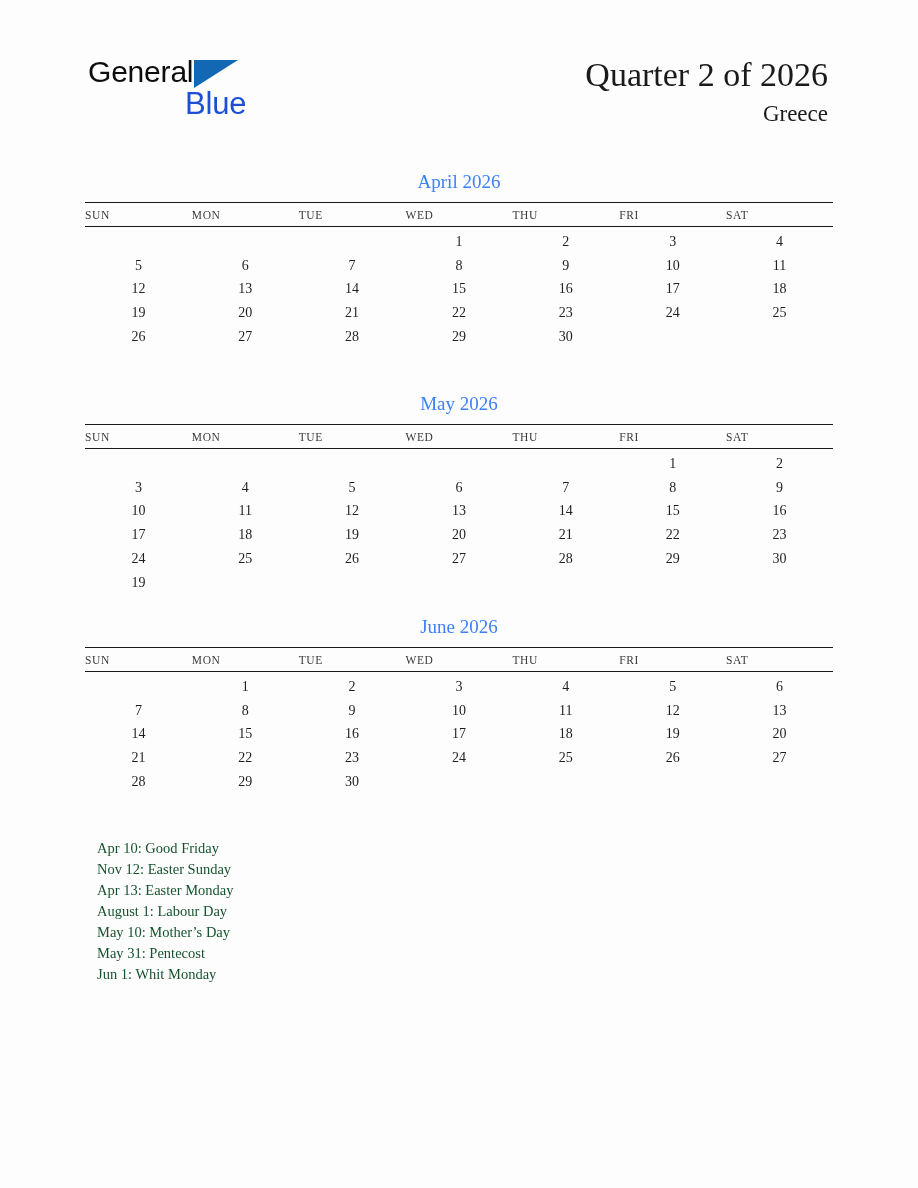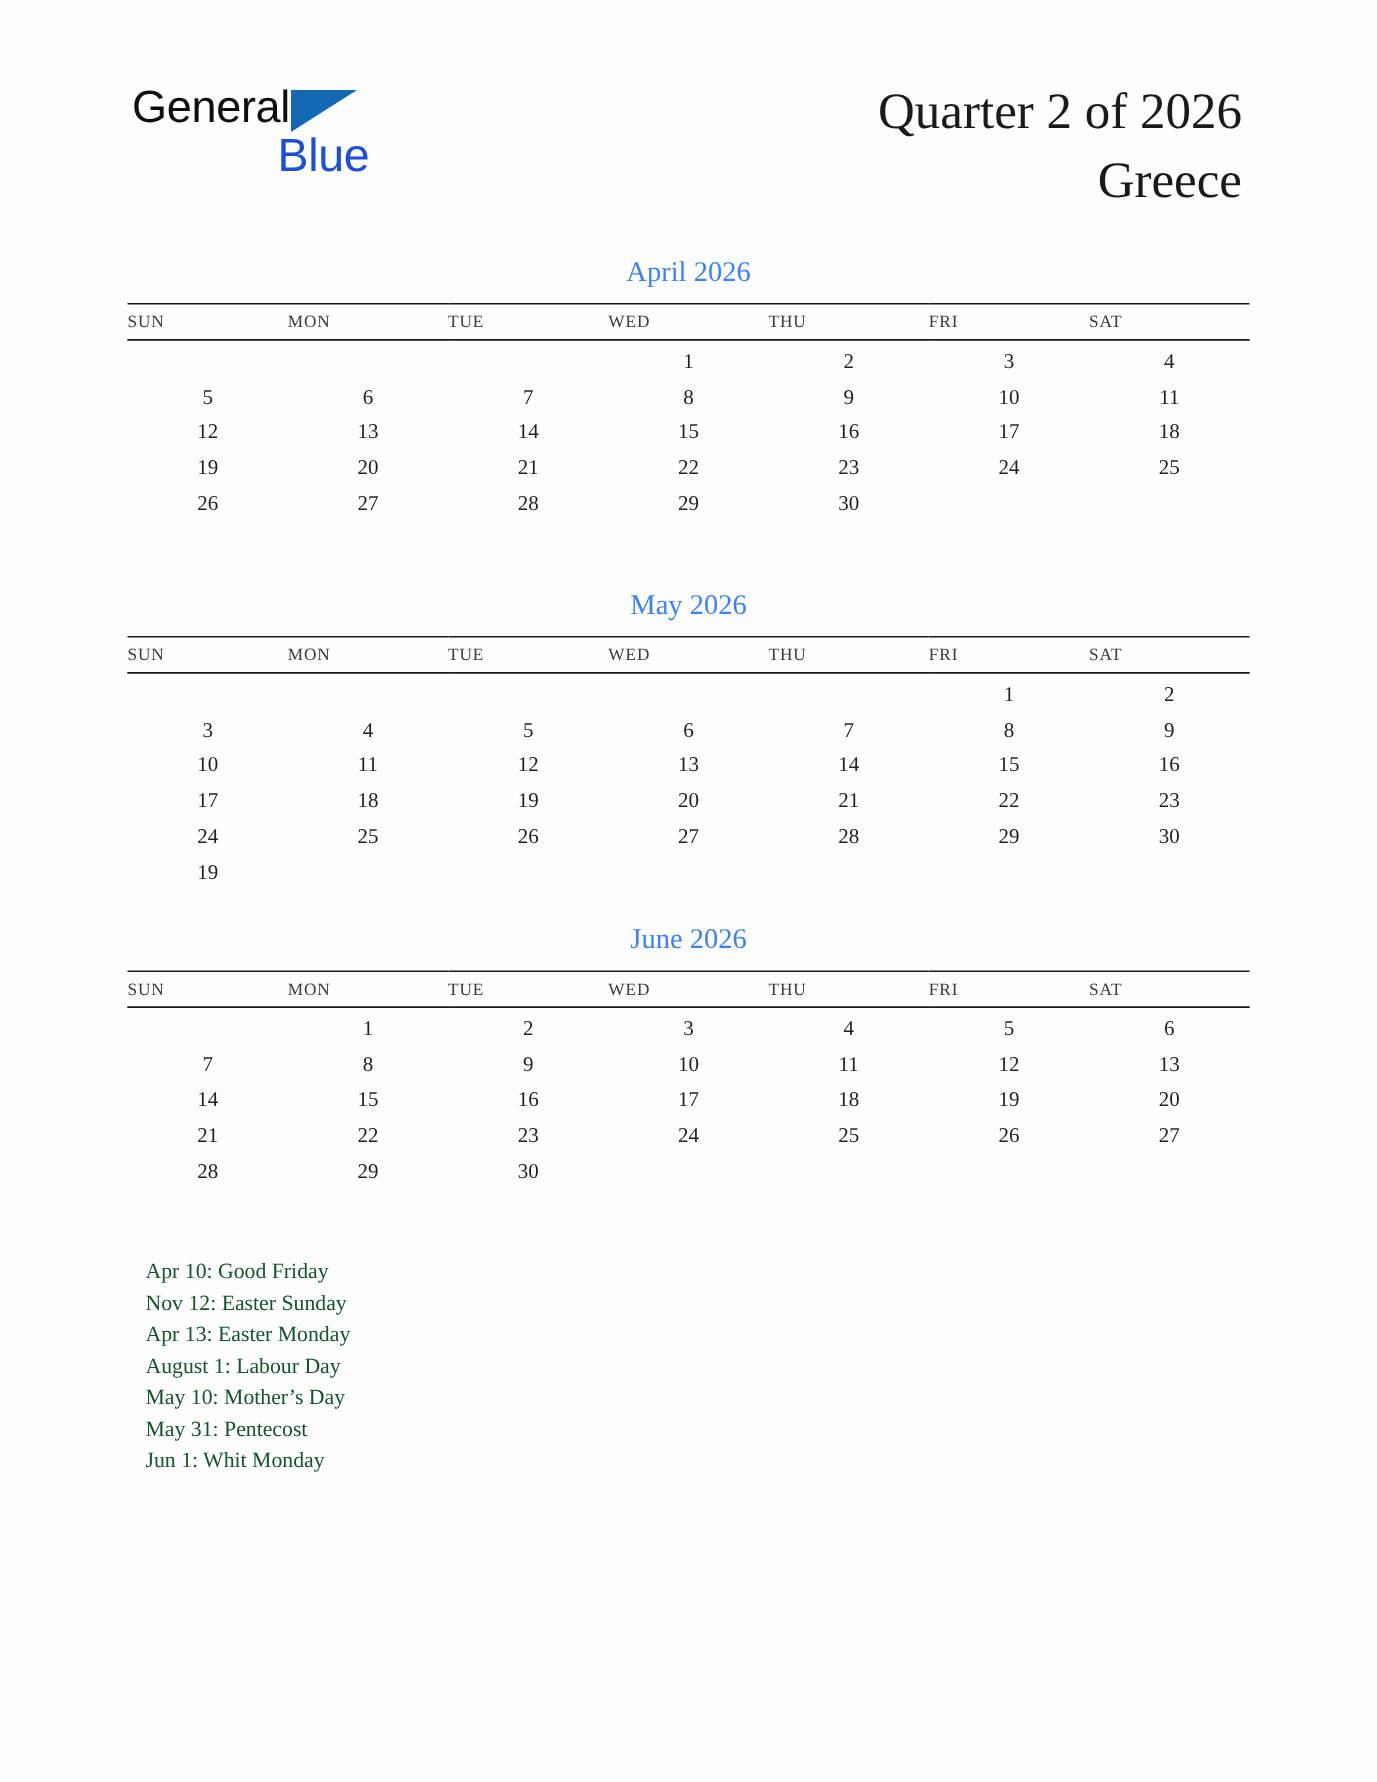--- a/index.html
+++ b/index.html
@@ -80,21 +80,21 @@
   .title-main {
     font-family: "Liberation Serif", serif;
     font-size: 34px;
     font-weight: 400;
     color: #1a1a1a;
     line-height: 1.35;
     white-space: nowrap;
   }
   .title-sub {
     font-family: "Liberation Serif", serif;
-    font-size: 34px;
+    font-size: 23px;
     font-weight: 400;
     color: #1a1a1a;
     line-height: 1.35;
     white-space: nowrap;
   }
 
   
   .month-block {
     position: absolute;
     left: 85px;

